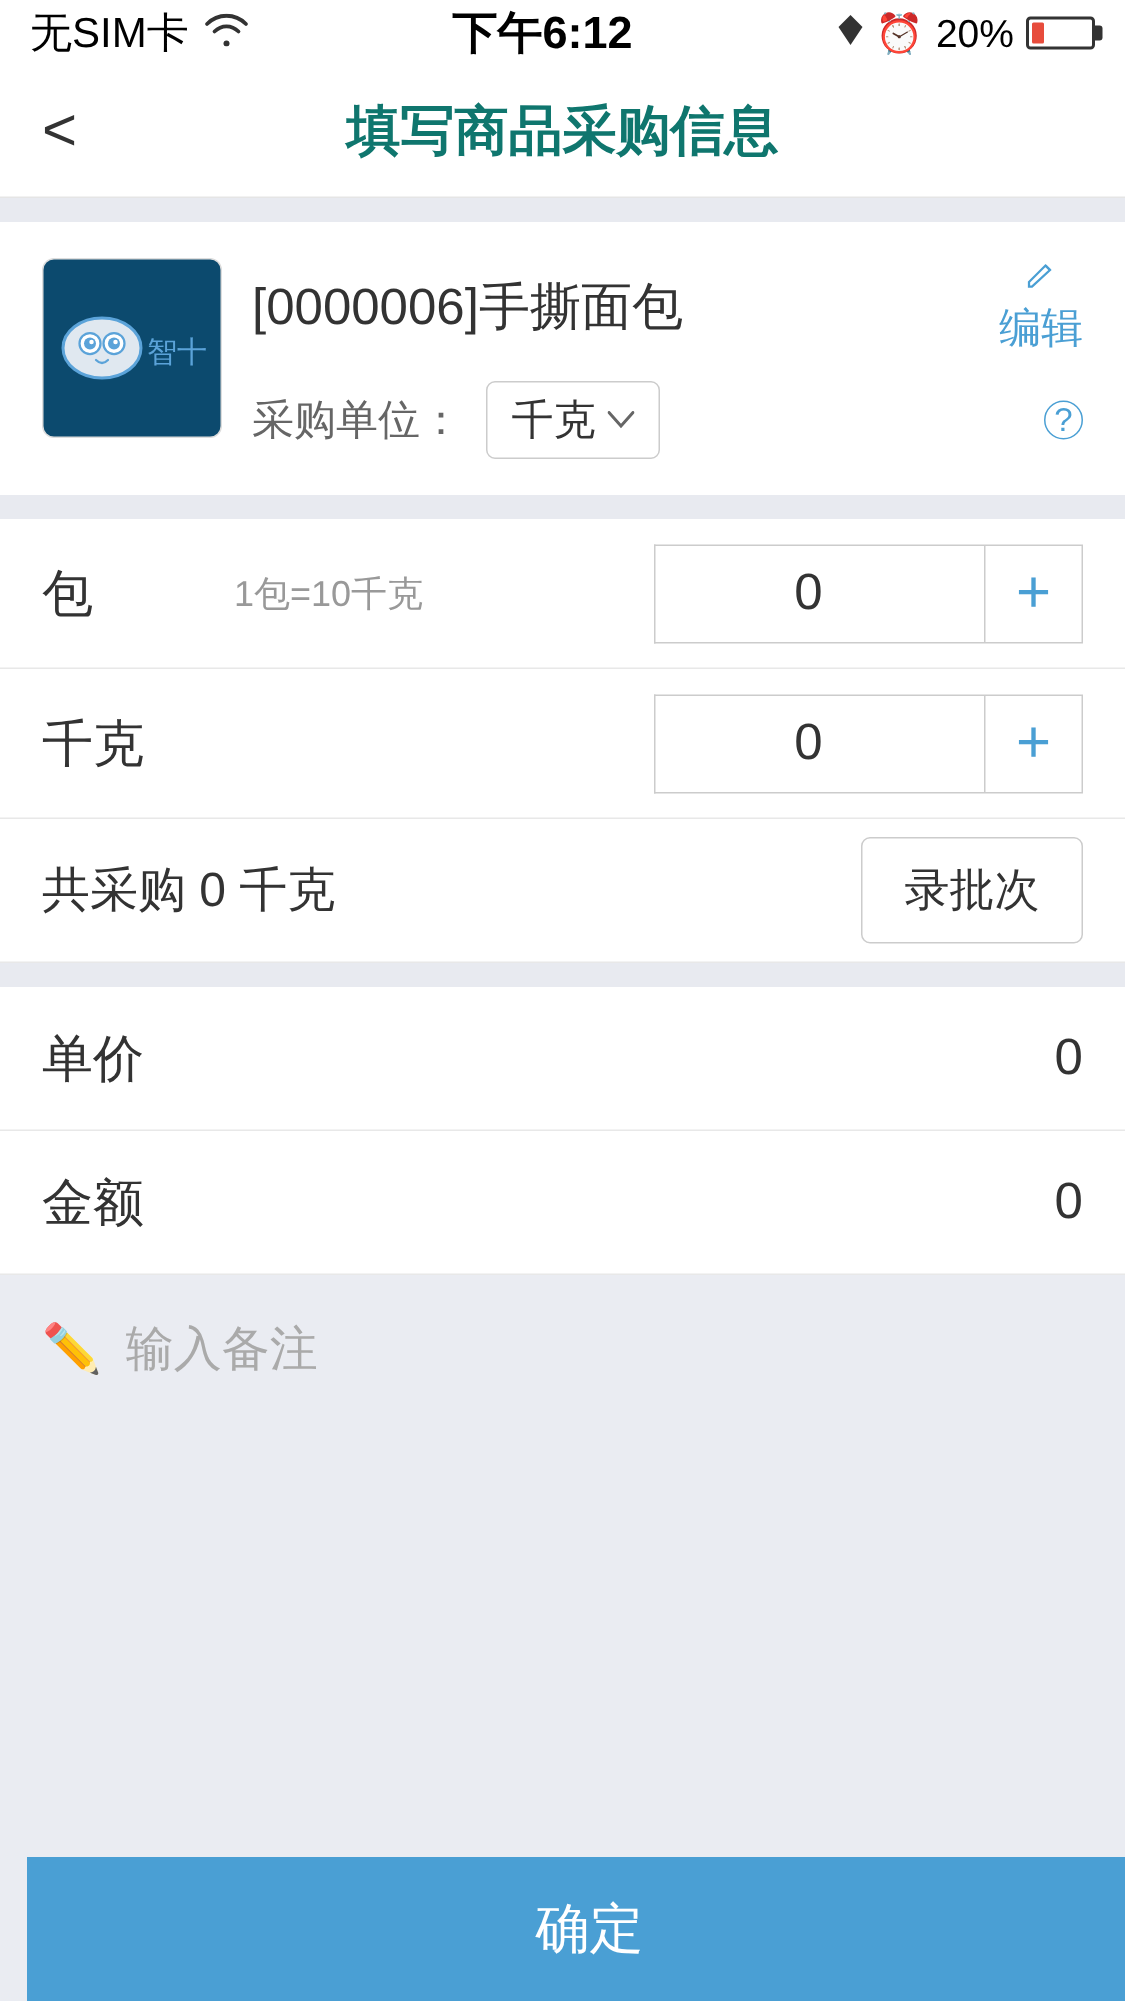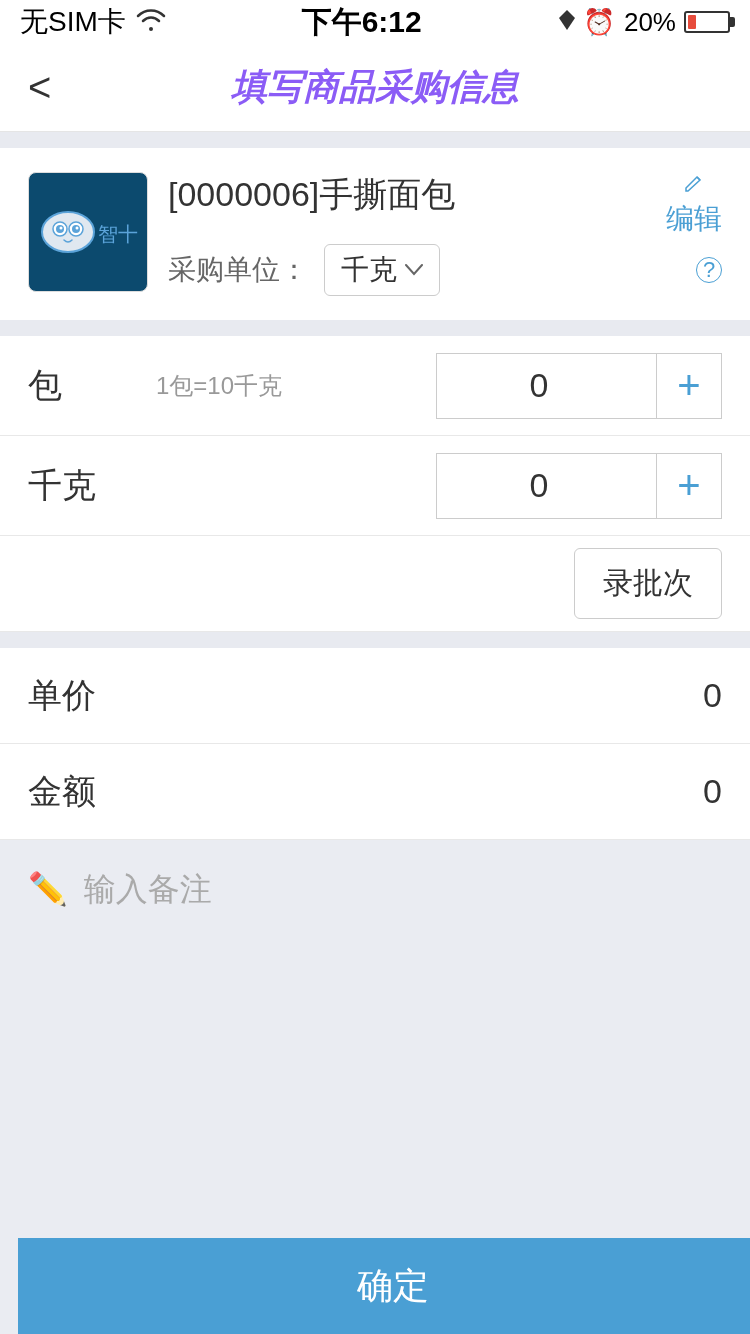--- a/index.html
+++ b/index.html
@@ -67,22 +67,21 @@
     .nav-back {
       position: absolute;
       left: 28px;
       font-size: 40px;
       color: #333;
       cursor: pointer;
     }
     .nav-title {
       font-size: 36px;
       font-weight: 600;
-      color: #8b5cf6;
-      font-style: italic;
+      color: #0f766e;
     }
 
     
     .section-divider {
       height: 16px;
       background: #e8eaf0;
     }
 
     
     .product-card {
@@ -107,22 +106,23 @@
     .product-logo-text {
       font-size: 20px;
       color: #5ba3d9;
       margin-top: 4px;
     }
     .product-info {
       flex: 1;
     }
     .product-header {
       display: flex;
+      align-items: center;
       justify-content: space-between;
-      margin-bottom: 6px;
+      margin-bottom: 16px;
     }
     .product-name {
       font-size: 34px;
       font-weight: 500;
       color: #333;
     }
     .edit-btn {
       color: #4a9fd4;
       font-size: 28px;
       display: flex;
@@ -399,20 +399,21 @@
   <div class="input-row">
     <span class="input-row-label">千克</span>
     <div class="input-field-wrapper">
       <input class="input-number" type="number" value="0" style="">
       <button class="plus-btn">+</button>
     </div>
   </div>
 </div>
 
 <div class="summary-row">
+  <span class="summary-text">共采购 0 千克</span>
   <button class="batch-btn">录批次</button>
 </div>
 
 <div class="section-divider"></div>
 
 <div class="detail-section">
   <div class="detail-row">
     <span class="detail-label">单价</span>
     <span class="detail-value">0</span>
   </div>

